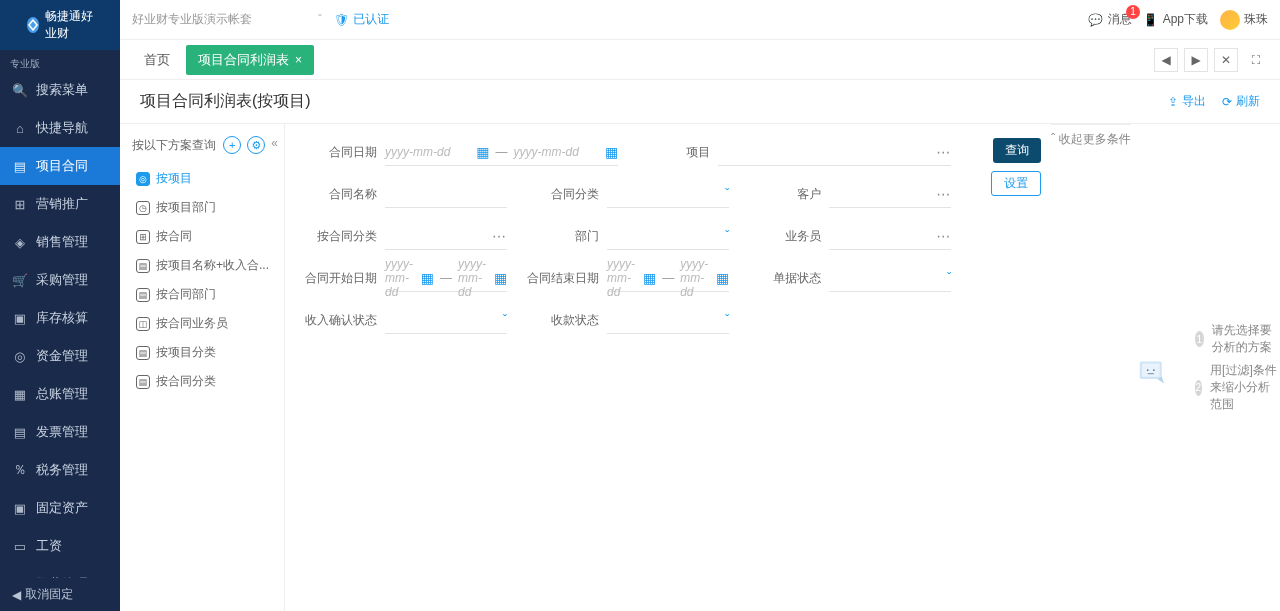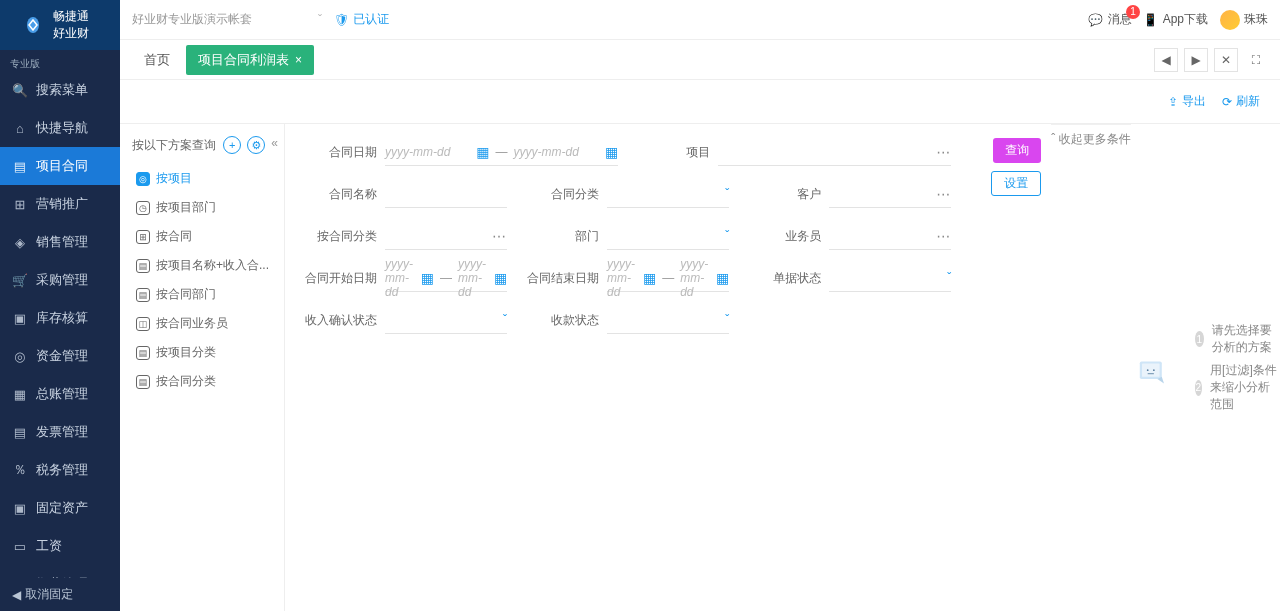--- a/index.html
+++ b/index.html
@@ -1,21 +1,21 @@
 <!DOCTYPE html>
 <html><head>
 <meta charset="utf-8">
 <style>
 * { box-sizing: border-box; margin: 0; padding: 0; }
 body { font-family: "Microsoft YaHei", Arial, sans-serif; font-size: 12px; color: #333; background: #f5f5f5; width: 1280px; height: 611px; overflow: hidden; }
 .app { display: flex; width: 100%; height: 100%; }
 
 
 .sidebar { width: 120px; background: #1a2a4a; color: #b8c4d4; display: flex; flex-direction: column; flex-shrink: 0; }
-.logo { background: #0d3a6b; padding: 8px 27px; color: #fff; font-size: 12px; display: flex; align-items: center; gap: 14px; }
+.logo { background: #0d3a6b; padding: 8px 27px; color: #fff; font-size: 12px; display: flex; align-items: center; gap: 6px; }
 .logo-icon { width: 16px; height: 16px; border-radius: 50%; background: #4a9de8; display: flex; align-items: center; justify-content: center; }
 .logo-sub { font-size: 10px; color: #9ab; position: relative; top: 6px; }
 .nav { flex: 1; overflow-y: auto; }
 .nav-item { display: flex; align-items: center; gap: 8px; padding: 10px 12px; cursor: pointer; font-size: 13px; color: #c8d2e0; }
 .nav-item.active { background: #1b7ad8; color: #fff; }
 .nav-icon { width: 16px; height: 16px; display: inline-flex; align-items: center; justify-content: center; opacity: 0.85; }
 .sidebar-footer { padding: 8px 12px; display: flex; align-items: center; gap: 4px; font-size: 12px; color: #b8c4d4; cursor: pointer; }
 
 
 .main { flex: 1; display: flex; flex-direction: column; background: #fff; }
@@ -60,21 +60,21 @@
 .fctrl { flex: 1; border-bottom: 1px solid #e3e3e3; height: 28px; display: flex; align-items: center; position: relative; color: #333; min-width: 0; }
 .fctrl .ph { color: #bbb; font-style: italic; }
 .fctrl .dash { color: #999; margin: 0 6px; }
 .date-ic { color: #1b9aee; font-size: 14px; margin-left: 4px; }
 .chev { margin-left: auto; color: #1b9aee; font-size: 12px; }
 .more-ic { margin-left: auto; color: #888; font-size: 14px; letter-spacing: 1px; }
 .placeholder-input { border: none; outline: none; width: 100%; font-size: 12px; background: transparent; }
 .date-half { display: flex; align-items: center; flex: 1; min-width: 0; }
 
 .actions-col { width: 60px; display: flex; flex-direction: column; gap: 8px; padding: 14px 10px 0 0; align-items: flex-end; flex-shrink: 0; }
-.btn-primary { background: #d946ef; color: #fff; padding: 4px 12px; border-radius: 3px; cursor: pointer; font-size: 12px; }
+.btn-primary { background: #0c4a6e; color: #fff; padding: 4px 12px; border-radius: 3px; cursor: pointer; font-size: 12px; }
 .btn-plain { border: 1px solid #1b9aee; color: #1b9aee; padding: 3px 12px; border-radius: 3px; cursor: pointer; font-size: 12px; }
 
 .filter-wrap { display: flex; }
 .filter-left { flex: 1; }
 
 .collapse-bar { text-align: right; padding: 6px 0; color: #888; font-size: 12px; cursor: pointer; border-top: 1px solid #f0f0f0; }
 
 .empty { flex: 1; display: flex; align-items: center; justify-content: center; gap: 20px; }
 .empty-img { width: 90px; height: 80px; }
 .empty-steps { font-size: 12px; color: #888; }
@@ -206,20 +206,21 @@
         <div class="tabs-ctl">
             <span>✕</span>
           </div>
         <div class="tabs-ctl" style="border:none;">
             <span>⛶</span>
           </div>
       </div>
     </div>
 
     <div class="page-hdr">
+      <span class="page-title">项目合同利润表(按项目)</span>
       <div class="page-actions">
         <span class="link-btn">
           <span>⇪</span>
           <span>导出</span>
         </span>
         <span class="link-btn">
           <span>⟳</span>
           <span>刷新</span>
         </span>
       </div>

